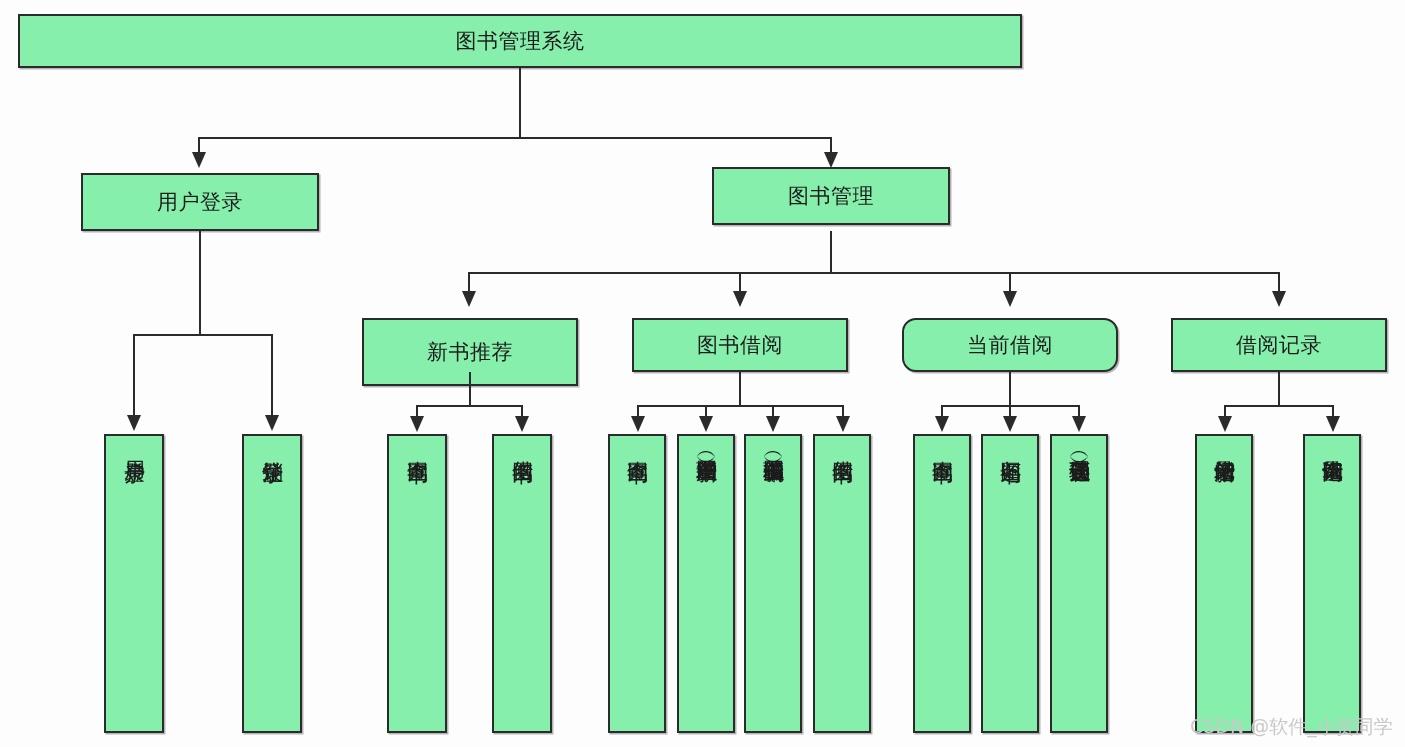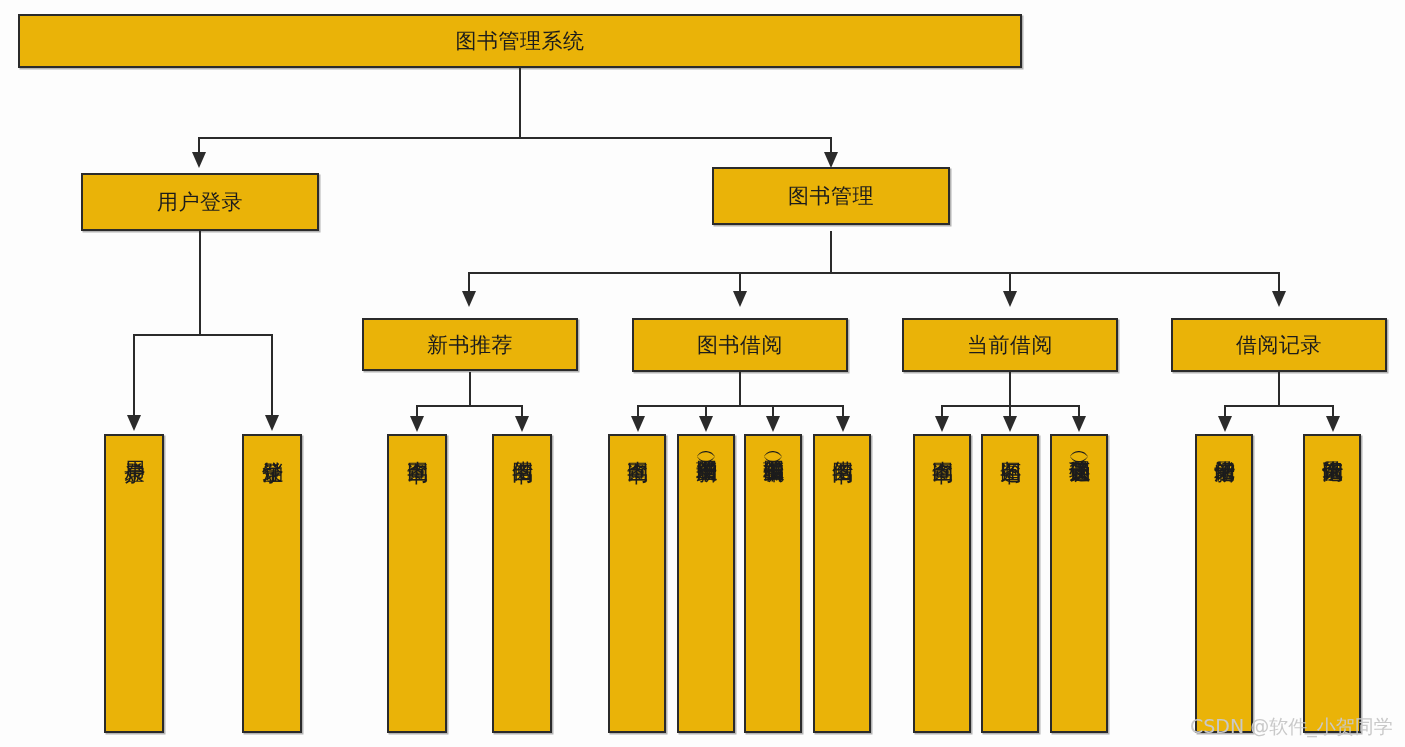--- a/index.html
+++ b/index.html
@@ -16,21 +16,21 @@
     width: 1405px;
     height: 747px;
     background: #fdfdfd;
     overflow: hidden;
   }
   
   .node {
     position: absolute;
     box-sizing: border-box;
     border: 2px solid #2b2b2b;
-    background: #eab308;
+    background: #86efac;
     color: #1c1c1c;
     box-shadow: 1.5px 1.5px 0 0 rgba(120,120,120,0.55);
   }
   .node-h {
     display: flex;
     align-items: center;
     justify-content: center;
     font-size: 21px;
     letter-spacing: 0.5px;
     white-space: nowrap;
@@ -111,27 +111,27 @@
   <div class="hline" style="left:468px; top:272px; width:812px; height:2px;"></div>
   <div class="vline" style="left:468px; top:272px; width:2px; height:22px;"></div>
   <div class="arrow" style="left:462px; top:291px;"></div>
   <div class="vline" style="left:739px; top:272px; width:2px; height:22px;"></div>
   <div class="arrow" style="left:733px; top:291px;"></div>
   <div class="vline" style="left:1009px; top:272px; width:2px; height:22px;"></div>
   <div class="arrow" style="left:1003px; top:291px;"></div>
   <div class="vline" style="left:1278px; top:272px; width:2px; height:22px;"></div>
   <div class="arrow" style="left:1272px; top:291px;"></div>
 
-  <div class="node node-h" style="left:362px; top:318px; width:216px; height:53px;font-family:Liberation Mono, monospace;">
+  <div class="node node-h" style="left:362px; top:318px; width:216px; height:68px;font-family:Liberation Mono, monospace;">
     <span>新书推荐</span>
   </div>
   <div class="node node-h" style="left:632px; top:318px; width:216px; height:54px;">
     <span>图书借阅</span>
   </div>
-  <div class="node node-h" style="left:902px; top:318px; width:216px; height:54px;">
+  <div class="node node-h" style="left:902px; top:318px; width:216px; height:54px;border-radius:14px;">
     <span>当前借阅</span>
   </div>
   <div class="node node-h" style="left:1171px; top:318px; width:216px; height:54px;text-align:right;">
     <span>借阅记录</span>
   </div>
 
   <div class="vline" style="left:469px; top:372px; width:2px; height:34px;"></div>
   <div class="hline" style="left:416px; top:405px; width:107px; height:2px;"></div>
   <div class="vline" style="left:416px; top:405px; width:2px; height:14px;"></div>
   <div class="arrow" style="left:410px; top:416px;"></div>

